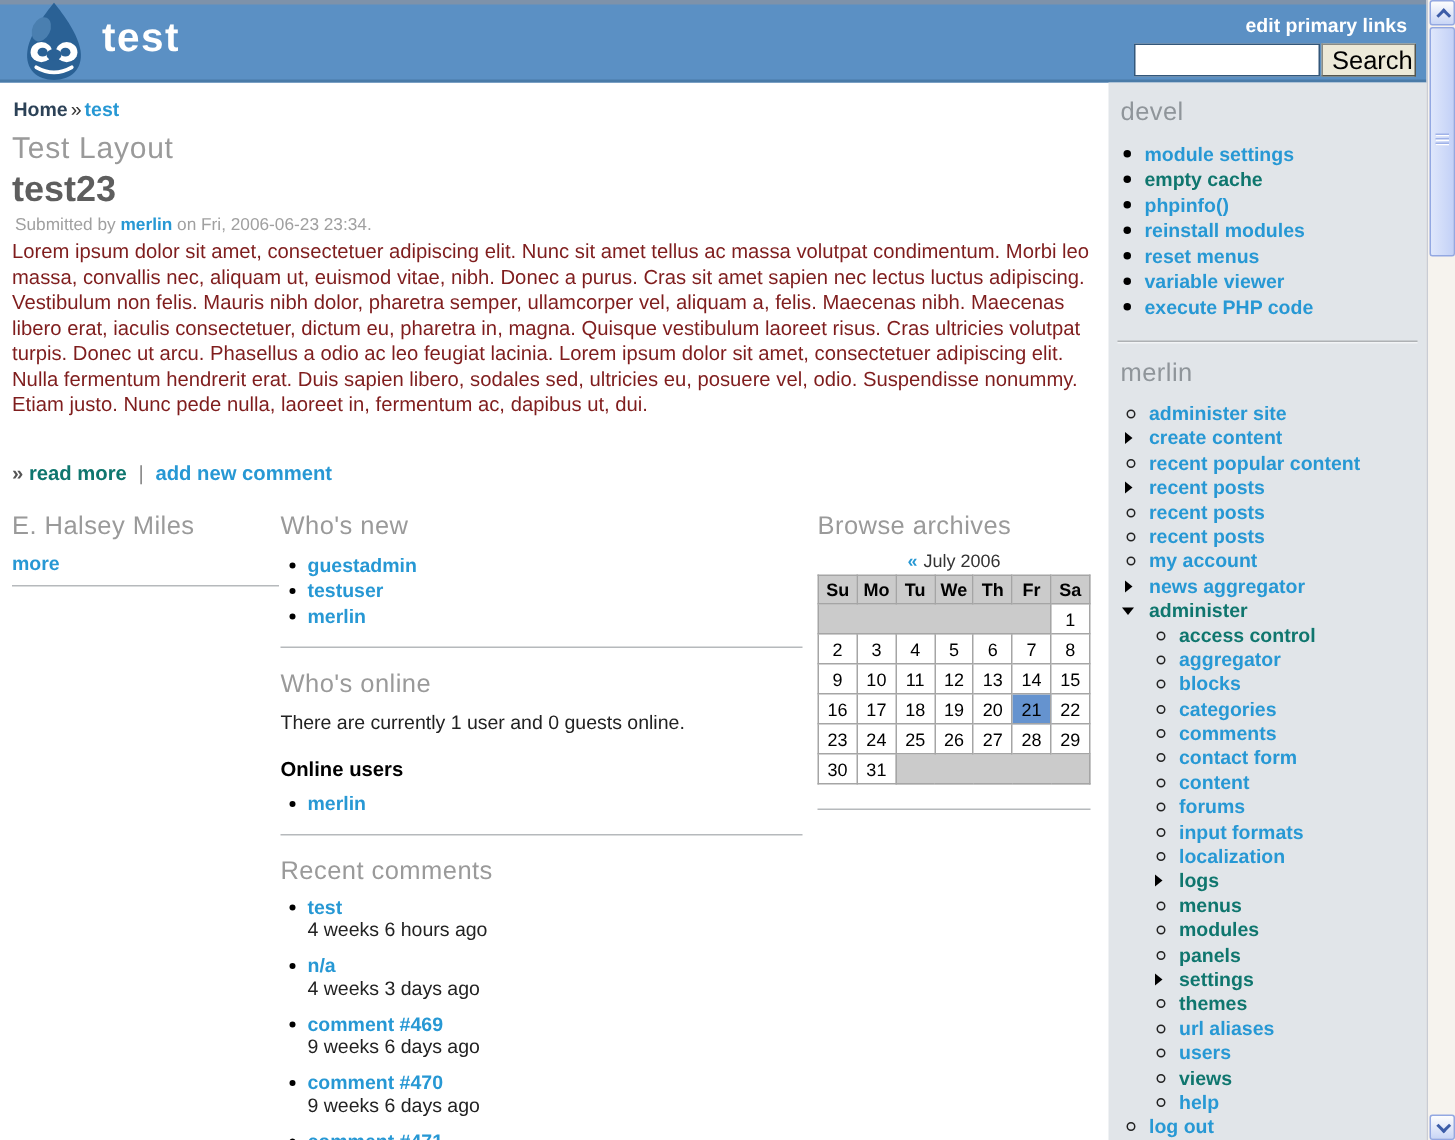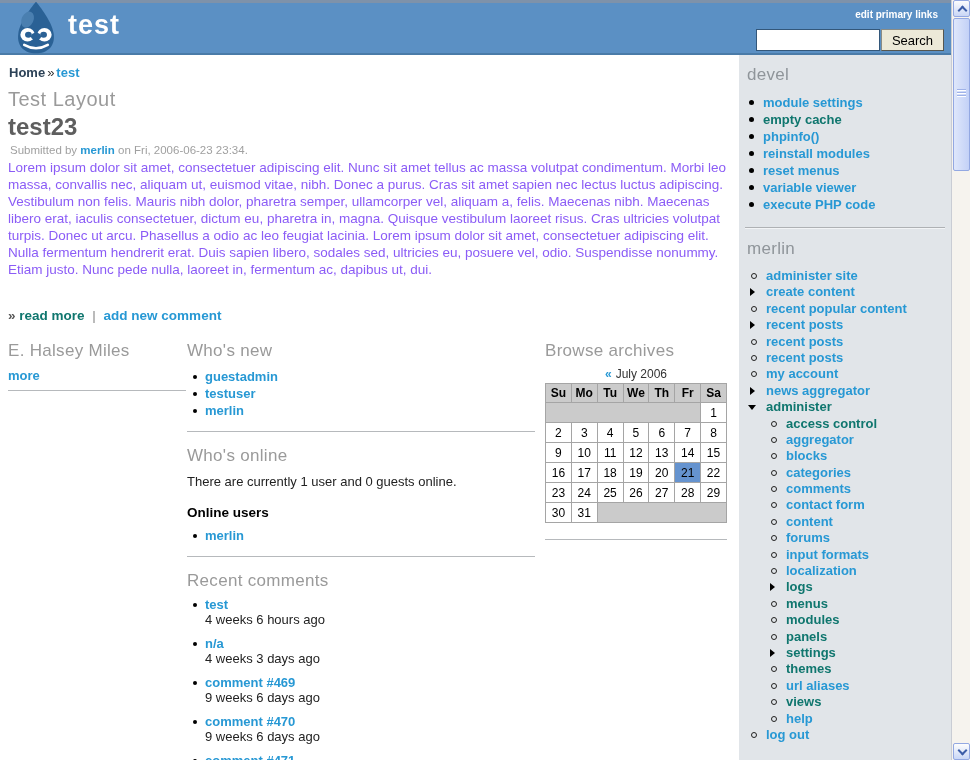--- a/index.html
+++ b/index.html
@@ -4,36 +4,36 @@
 <style>
   html,body{margin:0;padding:0;}
   .page{position:relative;width:970px;height:760px;background:#ffffff;overflow:hidden;
         font-family:"Liberation Sans","DejaVu Sans",sans-serif;}
   
   .header{position:absolute;left:0;top:0;width:970px;height:55px;background:#5b90c4;}
   .header-topstrip{position:absolute;left:0;top:0;width:100%;height:3px;background:#7e92aa;}
   .header-bottomedge{position:absolute;left:0;bottom:0;width:100%;height:2px;background:#4a7ba8;}
   .logo{position:absolute;left:10px;top:1px;}
   .site-name{position:absolute;left:68px;top:10px;color:#ffffff;font-size:27px;font-weight:bold;letter-spacing:1px;}
-  .edit-links{position:absolute;right:32px;top:9px;color:#ffffff;font-size:10px;font-weight:bold;text-decoration:none;cursor:pointer;}
+  .edit-links{position:absolute;right:32px;top:9px;color:#ffffff;font-size:13px;font-weight:bold;text-decoration:none;cursor:pointer;}
   .search-input{position:absolute;left:756px;top:29px;width:116px;height:18px;border:1px solid #33577a;background:#fff;font-size:12px;padding:1px 3px;}
   .search-btn{position:absolute;left:881px;top:29px;width:63px;height:22px;background:#ece9d8;
               border:1px solid #55564f;border-top-color:#8a8b84;border-left-color:#8a8b84;
-              font-size:13px;color:#000;cursor:pointer;font-family:"Liberation Sans",sans-serif;}
+              font-size:17px;color:#000;cursor:pointer;font-family:"Liberation Sans",sans-serif;}
   
   .breadcrumb{position:absolute;left:9px;top:65px;font-size:13px;font-weight:bold;color:#333;}
   .breadcrumb a{text-decoration:none;cursor:pointer;}
   .crumb-home{color:#2c4257;}
   .crumb-current{color:#2798d4;}
   .crumb-sep{color:#333;font-weight:normal;padding:0 2px;}
   .page-title{position:absolute;left:8px;top:88px;margin:0;font-size:20px;font-weight:normal;color:#9a9a9a;letter-spacing:0.5px;}
   .node-title{position:absolute;left:8px;top:113px;margin:0;font-size:24px;font-weight:bold;color:#5e5e5e;}
   .submitted{position:absolute;left:10px;top:144px;font-size:11.5px;color:#a0a0a0;}
   .submitted a{color:#2798d4;font-weight:bold;text-decoration:none;cursor:pointer;}
-  .node-body{position:absolute;left:8px;top:159px;width:729px;margin:0;font-size:13.5px;line-height:17px;color:#8b5cf6;}
+  .node-body{position:absolute;left:8px;top:159px;width:729px;margin:0;font-size:13.5px;line-height:17px;color:#7f1d1d;}
   .node-links{position:absolute;left:8px;top:308px;font-size:13.5px;font-weight:bold;}
   .node-links .marker{color:#555;}
   .node-links .sep{color:#888;font-weight:normal;padding:0 4px;}
   .link{color:#2798d4;font-weight:bold;text-decoration:none;cursor:pointer;}
   .link.visited{color:#0f766e;}
   .btitle{margin:0;font-size:17px;font-weight:normal;color:#9a9a9a;letter-spacing:0.3px;}
   .hline{border:0;border-top:1px solid #b6b9bc;height:0;margin:0;}
   
   .col-left{position:absolute;left:8px;top:341px;width:178px;}
   .col-left .more-row{text-align:left;margin-top:7px;font-size:13px;}
@@ -269,20 +269,21 @@
         <li class="d1"><span class="b-circle"></span><a class="link">forums</a></li>
         <li class="d1"><span class="b-circle"></span><a class="link">input formats</a></li>
         <li class="d1"><span class="b-circle"></span><a class="link">localization</a></li>
         <li class="d1"><span class="b-collapsed"></span><a class="link visited">logs</a></li>
         <li class="d1"><span class="b-circle"></span><a class="link visited">menus</a></li>
         <li class="d1"><span class="b-circle"></span><a class="link visited">modules</a></li>
         <li class="d1"><span class="b-circle"></span><a class="link visited">panels</a></li>
         <li class="d1"><span class="b-collapsed"></span><a class="link visited">settings</a></li>
         <li class="d1"><span class="b-circle"></span><a class="link visited">themes</a></li>
         <li class="d1"><span class="b-circle"></span><a class="link">url aliases</a></li>
+        <li class="d1"><span class="b-circle"></span><a class="link">users</a></li>
         <li class="d1"><span class="b-circle"></span><a class="link visited">views</a></li>
         <li class="d1"><span class="b-circle"></span><a class="link">help</a></li>
         <li><span class="b-circle"></span><a class="link">log out</a></li>
       </ul>
   </div>
 
   <div class="scrollbar">
     <div class="sb-btn up">
         <div class="chev up"></div>
       </div>

